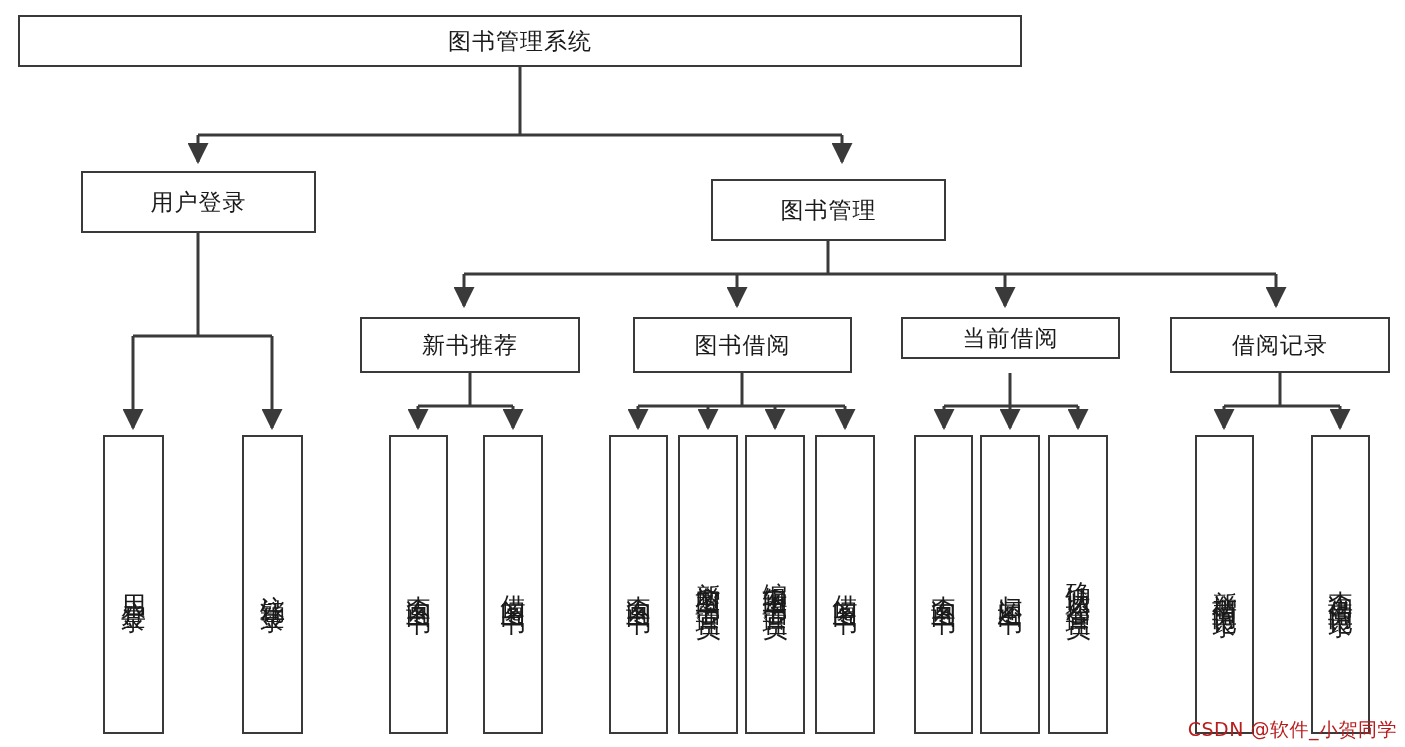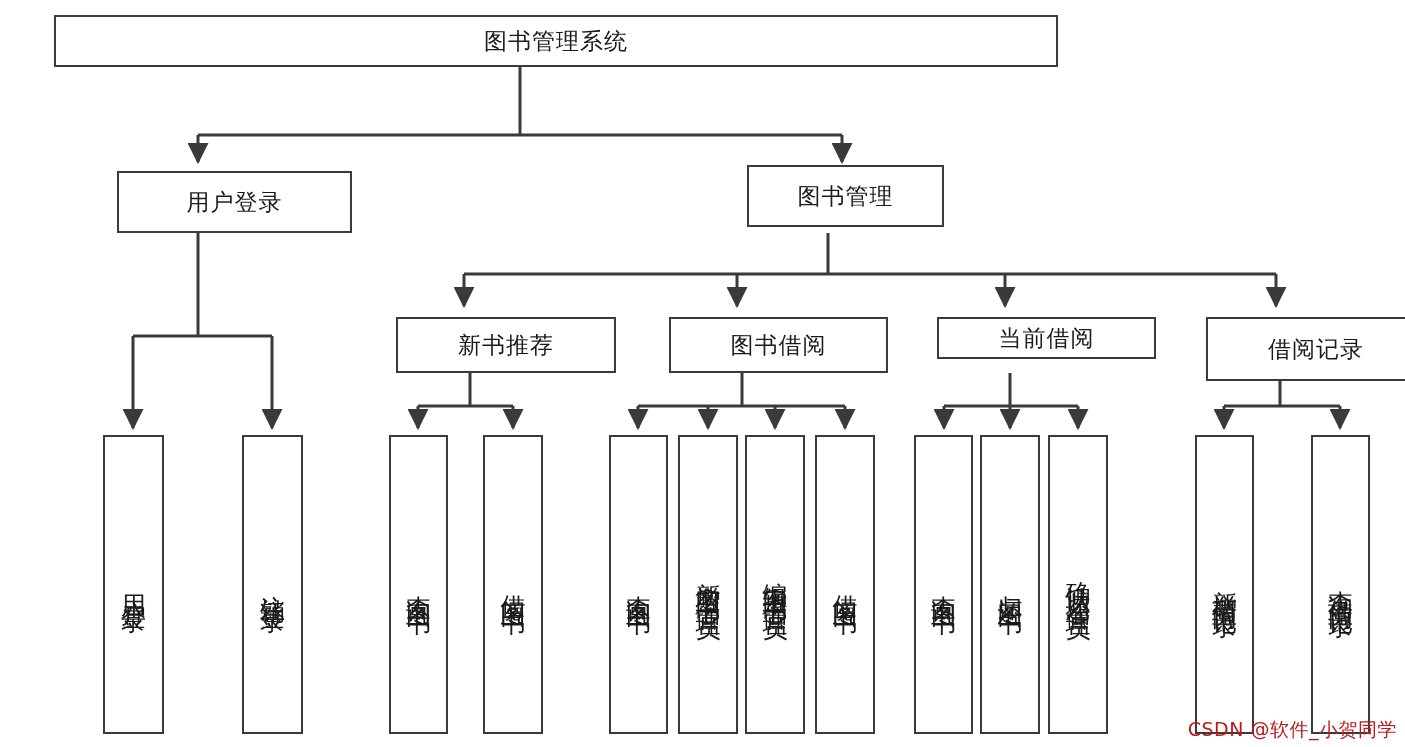--- a/index.html
+++ b/index.html
@@ -30,21 +30,20 @@
     background: #ffffff;
     border: 2px solid #3a3a3a;
     display: flex;
     align-items: center;
     justify-content: center;
     color: #1a1a1a;
   }
   .node.horiz {
     font-size: 23px;
     letter-spacing: 1px;
-    margin-left: 36px;
   }
   .node.vert {
     writing-mode: vertical-rl;
     text-orientation: upright;
     font-size: 25px;
     letter-spacing: 5px;
     line-height: 1;
     padding-top: 6px;
     padding-bottom: 6px;
   }
@@ -119,34 +118,34 @@
     </g>
   </svg>
 
   <div class="node horiz" style="left:18px; top:15px; width:1004px; height:52px;">
     <span class="label">图书管理系统</span>
   </div>
 
   <div class="node horiz" style="left:81px; top:171px; width:235px; height:62px;">
     <span class="label">用户登录</span>
   </div>
-  <div class="node horiz" style="left:711px; top:165px; width:197px; height:62px;">
+  <div class="node horiz" style="left:711px; top:179px; width:235px; height:62px;">
     <span class="label">图书管理</span>
   </div>
 
   <div class="node horiz" style="left:360px; top:317px; width:220px; height:56px;align-items:center;">
     <span class="label">新书推荐</span>
   </div>
   <div class="node horiz" style="left:633px; top:317px; width:219px; height:56px;">
     <span class="label">图书借阅</span>
   </div>
   <div class="node horiz" style="left:901px; top:317px; width:219px; height:42px;">
     <span class="label">当前借阅</span>
   </div>
-  <div class="node horiz" style="left:1170px; top:317px; width:220px; height:64px;">
+  <div class="node horiz" style="left:1170px; top:317px; width:220px; height:56px;">
     <span class="label">借阅记录</span>
   </div>
 
   <div class="node vert" style="left:103px; top:435px; width:61px; height:299px;">
     <span class="label">用户登录</span>
   </div>
   <div class="node vert" style="left:242px; top:435px; width:61px; height:299px;">
     <span class="label">注销登录</span>
   </div>
 

